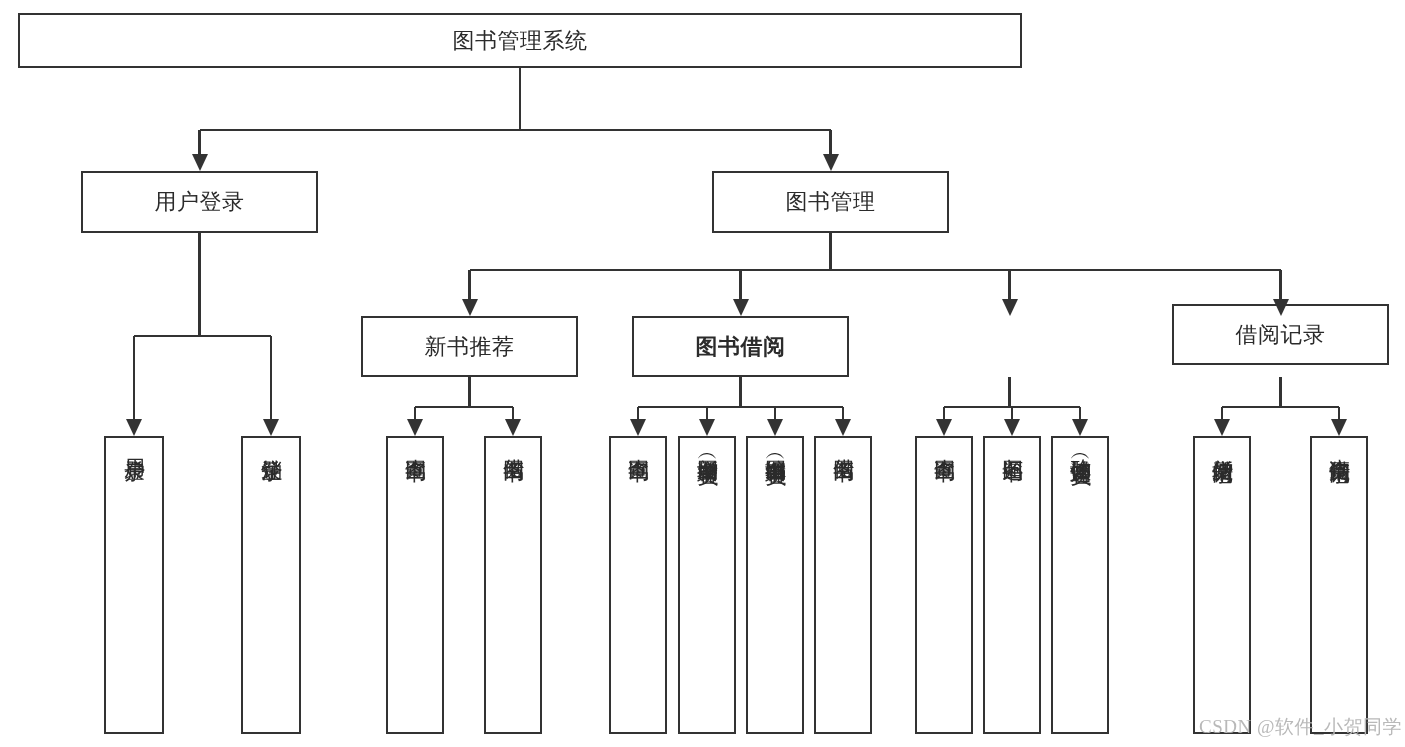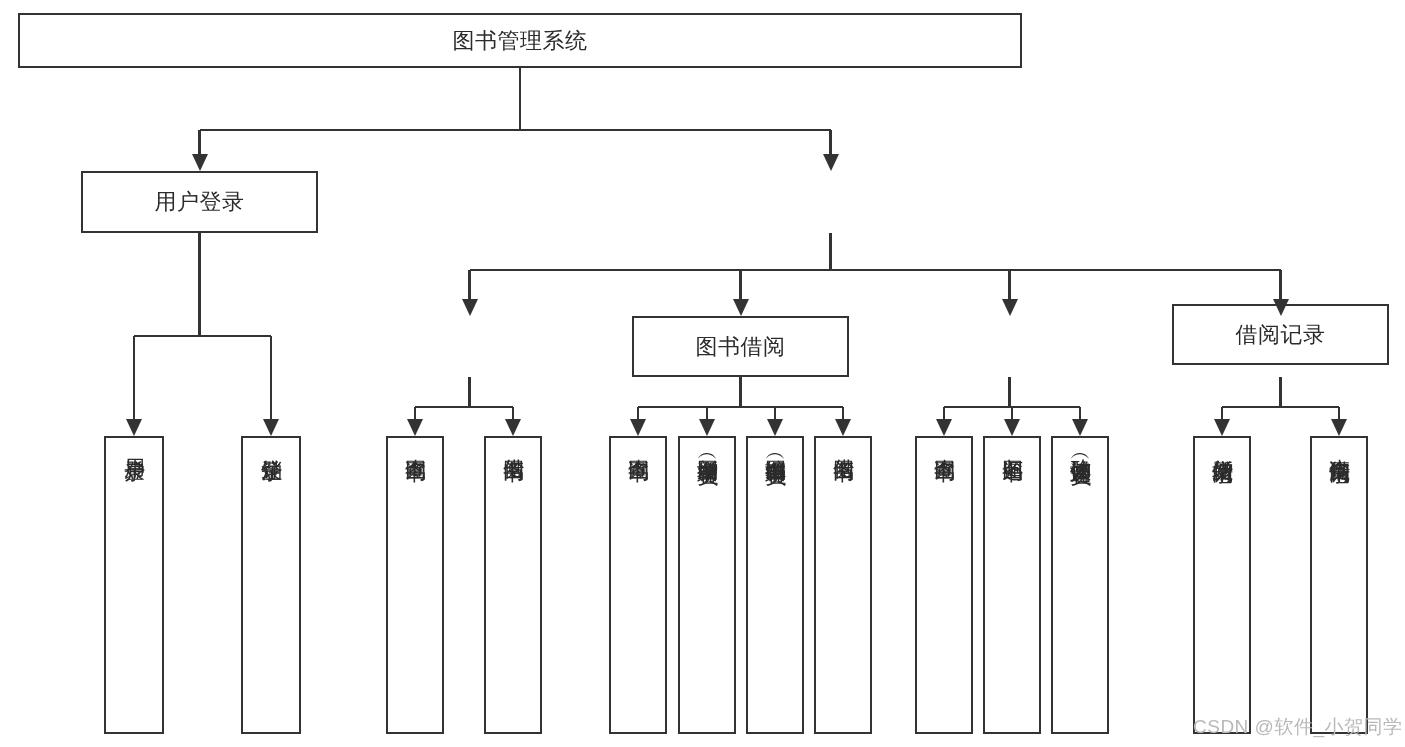--- a/index.html
+++ b/index.html
@@ -73,37 +73,44 @@
     border-left: 8px solid transparent;
     border-right: 8px solid transparent;
     border-top: 17px solid #333333;
   }
   .watermark {
     position: absolute;
     font-size: 19px;
     color: #b9b9b9;
     white-space: nowrap;
     letter-spacing: 0.5px;
-    font-family: Liberation Sans, sans-serif;
+    font-family: Liberation Serif, serif;
+    padding-left: 6px;
   }
 </style>
 </head>
 <body>
 
 <div id="canvas">
 
   <div class="node" id="n-root" style="left: 18px; top: 13px; width: 1004px; height: 55px;">
     <span class="label">图书管理系统</span>
   </div>
 
   <div class="node" id="n-l2-0" style="left: 81px; top: 171px; width: 237px; height: 62px;">
     <span class="label">用户登录</span>
   </div>
-
-  <div class="node" id="n-l3-1" style="left: 632px; top: 316px; width: 217px; height: 61px;">
+  <div class="node" id="n-l2-1" style="left: 712px; top: 171px; width: 237px; height: 62px;">
+    <span class="label">图书管理</span>
+  </div>
+
+  <div class="node" id="n-l3-0" style="left: 361px; top: 316px; width: 217px; height: 61px;">
+    <span class="label">新书推荐</span>
+  </div>
+  <div class="node" id="n-l3-1" style="left: 632px; top: 316px; width: 217px; height: 61px; font-weight: bold;">
     <span class="label">图书借阅</span>
   </div>
   <div class="node" id="n-l3-3" style="left: 1172px; top: 304px; width: 217px; height: 61px;">
     <span class="label">借阅记录</span>
   </div>
 
   <div class="node vertical" id="n-lf-0" style="left: 104px; top: 436px; width: 60px; height: 298px;">
     <span class="label">用户登录</span>
   </div>
   <div class="node vertical" id="n-lf-1" style="left: 241px; top: 436px; width: 60px; height: 298px;">

